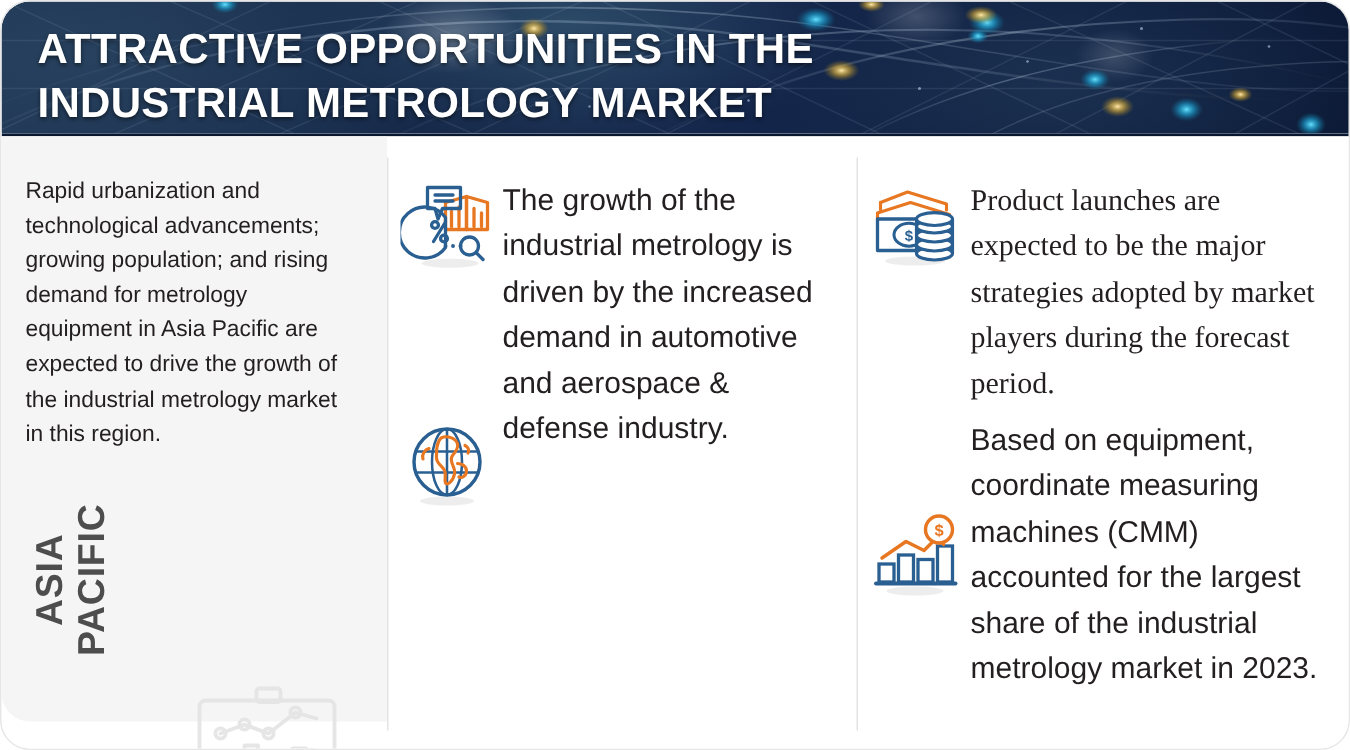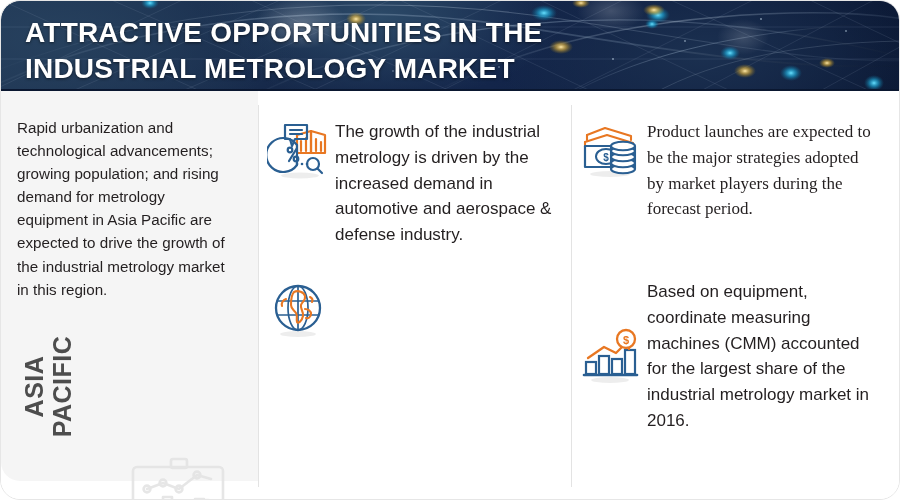--- a/index.html
+++ b/index.html
@@ -95,21 +95,21 @@
   #divider-2 { left: 570px; }
 
   
   .item { position: absolute; display: flex; align-items: flex-start; }
   .item-icon {
     flex: 0 0 auto;
     width: 62px; height: 62px;
     margin-right: 6px;
   }
   .item-text {
-    font-size: 17px;
+    font-size: 20px;
     line-height: 1.52;
     color: #231f20;
   }
 
   #item-1 { left: 266px; top: 26px;  width: 290px; }
   #item-1 .item-text { width: 222px; padding-top: 2px; }
   #item-2 { left: 578px; top: 26px;  width: 310px; }
   #item-2 .item-text { width: 232px; padding-top: 2px; font-family: Liberation Serif, serif; }
   #item-3 { left: 266px; top: 188px; width: 292px; }
   #item-3 .item-text { width: 224px; }
@@ -365,17 +365,17 @@
         <path d="M5 50 L58 50" stroke="#2a5f92" stroke-width="2.6" stroke-linecap="round"></path>
 
         <g fill="none" stroke="#e87722" stroke-width="2.3" stroke-linecap="round" stroke-linejoin="round">
           <path d="M9 33 L25 22 L37 28 L49 16"></path>
           <path d="M41 15 L50 15 L50 24"></path>
         </g>
 
         <circle cx="47" cy="14" r="9" fill="#ffffff" stroke="#e87722" stroke-width="2.3"></circle>
         <text x="47" y="18.5" font-family="Liberation Sans, sans-serif" font-size="11" font-weight="bold" fill="#e87722" text-anchor="middle">$</text>
       </svg>
-      <div class="item-text">Based on equipment, coordinate measuring machines (CMM) accounted for the largest share of the industrial metrology market in 2016.</div>
+      <div class="item-text">Based on equipment, coordinate measuring machines (CMM) accounted for the largest share of the industrial metrology market in 2023.</div>
     </div>
 
   </div>
 </div>
 
 </body></html>

